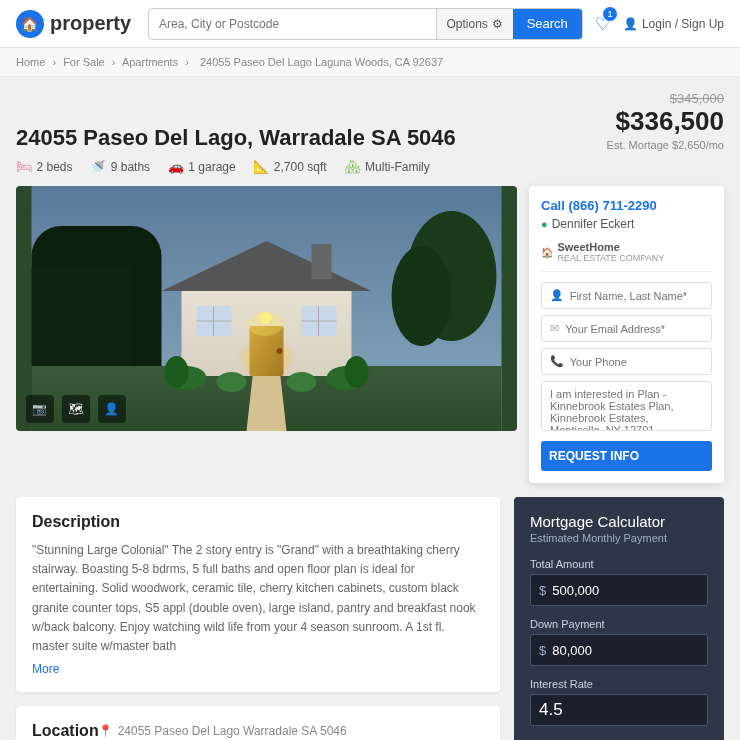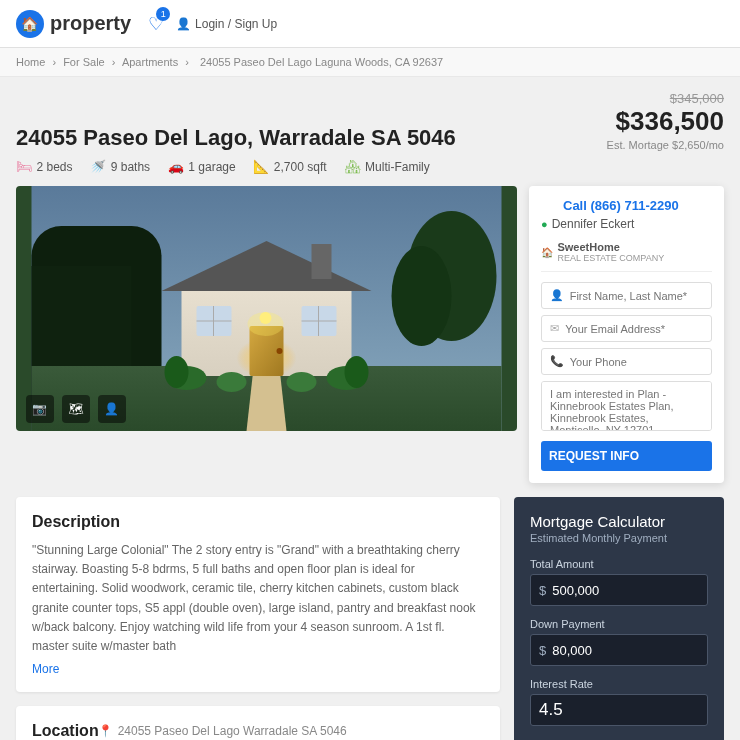--- a/index.html
+++ b/index.html
@@ -44,21 +44,21 @@
     .feature-icon.type { color: #7cbb4e; }
 
     
     .media-section { display: flex; gap: 12px; margin-bottom: 14px; position: relative; }
     .property-image { flex: 1; position: relative; border-radius: 4px; overflow: hidden; height: 245px; background: #2a4a2a; }
     .image-controls { position: absolute; bottom: 8px; left: 10px; display: flex; gap: 8px; }
     .img-ctrl { width: 28px; height: 28px; background: rgba(0,0,0,0.5); border-radius: 4px; display: flex; align-items: center; justify-content: center; color: white; font-size: 12px; cursor: pointer; }
 
     
     .contact-card { width: 195px; background: white; border-radius: 4px; box-shadow: 0 2px 8px rgba(0,0,0,0.12); padding: 12px; font-size: 12px; }
-    .contact-phone { color: #1a73e8; font-weight: 600; font-size: 13px; margin-bottom: 4px; margin-left: 22px; }
+    .contact-phone { color: #1a73e8; font-weight: 600; font-size: 13px; margin-bottom: 4px; }
     .contact-name { display: flex; align-items: center; gap: 4px; color: #555; margin-bottom: 10px; }
     .contact-name .verified { color: #22aa55; font-size: 11px; }
     .sweet-home { display: flex; align-items: center; gap: 4px; font-size: 10px; color: #888; margin-bottom: 10px; padding-bottom: 8px; border-bottom: 1px solid #eee; }
     .contact-form { display: flex; flex-direction: column; gap: 6px; }
     .contact-input { border: 1px solid #ddd; border-radius: 3px; padding: 6px 8px; font-size: 11px; color: #999; display: flex; align-items: center; gap: 6px; }
     .contact-input input { border: none; outline: none; font-size: 11px; color: #999; width: 100%; }
     .input-icon { color: #aaa; font-size: 11px; }
     .contact-message { border: 1px solid #ddd; border-radius: 3px; padding: 6px 8px; font-size: 11px; color: #777; height: 50px; font-family: inherit; resize: none; }
     .request-btn { background: #1a73e8; color: white; border: none; border-radius: 3px; padding: 8px; font-size: 12px; font-weight: 600; cursor: pointer; text-align: left; margin-top: 4px; }
 
@@ -88,20 +88,28 @@
     .mortgage-input-suffix { color: #a0aec0; font-size: 12px; margin-left: 6px; }
     .mortgage-input-wrap input { background: transparent; border: none; outline: none; color: white; font-size: 13px; flex: 1; }
   </style>
 </head>
 <body>
 
 <div class="header">
   <div class="logo">
     <div class="logo-icon">🏠</div>
     <span class="logo-text">property</span>
+  </div>
+  <div class="search-bar">
+    <input type="text" placeholder="Area, City or Postcode" style="">
+    <button class="options-btn">
+      <span>Options</span>
+      <span>⚙</span>
+    </button>
+    <button class="search-btn">Search</button>
   </div>
   <div class="header-actions">
     <div class="heart-icon" style="position:relative;">
       ♡
       <div class="heart-badge">1</div>
     </div>
     <div class="login-btn">
       <span>👤</span>
       <span>Login / Sign Up</span>
     </div>

